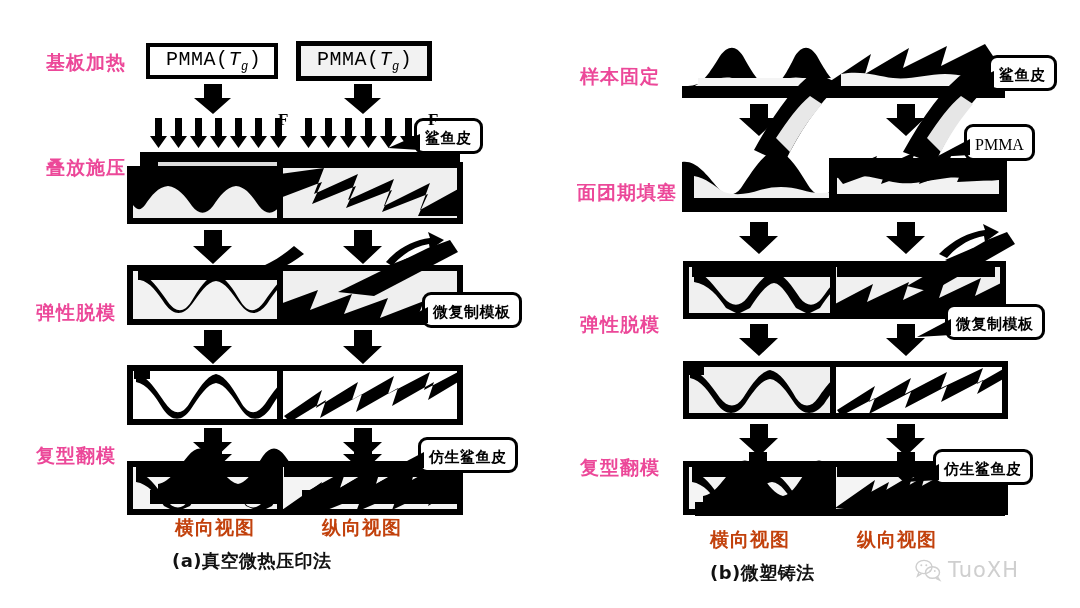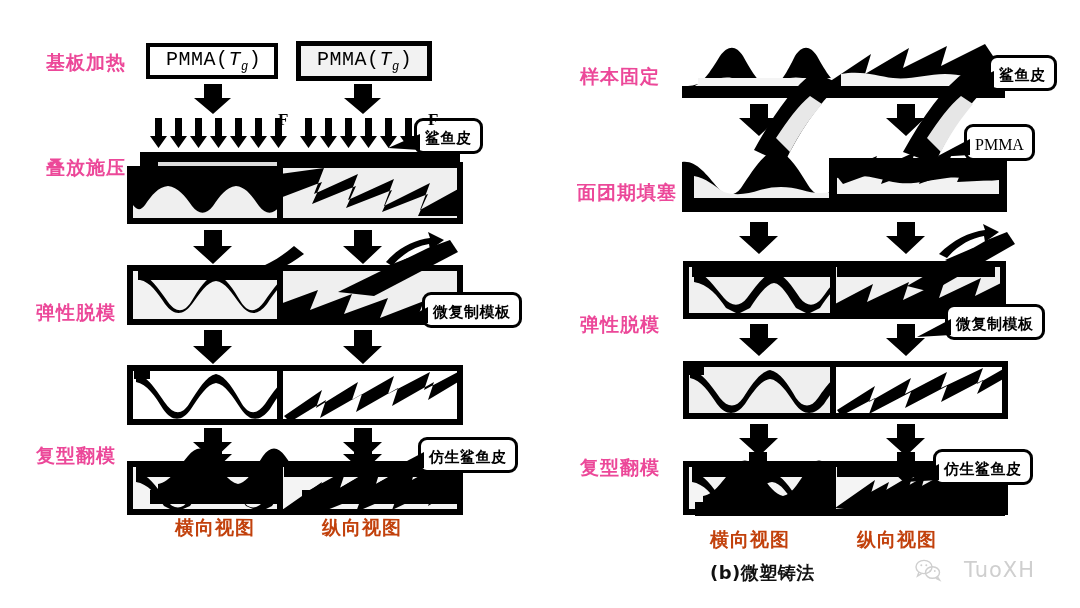--- a/index.html
+++ b/index.html
@@ -81,21 +81,21 @@
     font-weight:400;font-size:16px;letter-spacing:0;
   }
 
   
   .wm{
     font-family:"DejaVu Sans","Liberation Sans",sans-serif;
     font-size:21px;
     color:#cfcfcf;
     letter-spacing:1px;
     white-space:nowrap;
-    display:flex;align-items:center;gap:23px;
+    display:flex;align-items:center;gap:7px;
   }
 
   svg{display:block;overflow:visible;}
 </style>
 </head>
 <body>
 
 <div id="stage">
 
   <div class="abs" style="left:0;top:0;width:545px;height:608px;">
@@ -294,20 +294,21 @@
       </svg>
       <div class="callout">仿生鲨鱼皮</div>
     </div>
 
     <div class="abs force-label" style="left:278px;top:110px;">F</div>
     <div class="abs force-label" style="left:428px;top:110px;">F</div>
 
     <div class="abs view-label" style="left:175px;top:515px;">横向视图</div>
     <div class="abs view-label" style="left:322px;top:515px;">纵向视图</div>
 
+    <div class="abs panel-caption" style="left:172px;top:549px;">(a)真空微热压印法</div>
   </div>
 
   <div class="abs" style="left:545px;top:0;width:535px;height:444px;margin-top:12px;">
 
     <div class="abs stage-label" style="left:35px;top:52px;">样本固定</div>
     <div class="abs stage-label" style="left:32px;top:168px;">面团期填塞</div>
     <div class="abs stage-label" style="left:35px;top:300px;">弹性脱模</div>
     <div class="abs stage-label" style="left:35px;top:443px;">复型翻模</div>
 
     <svg class="abs" style="left:135px;top:30px;" width="190" height="510" viewBox="0 0 190 510">

